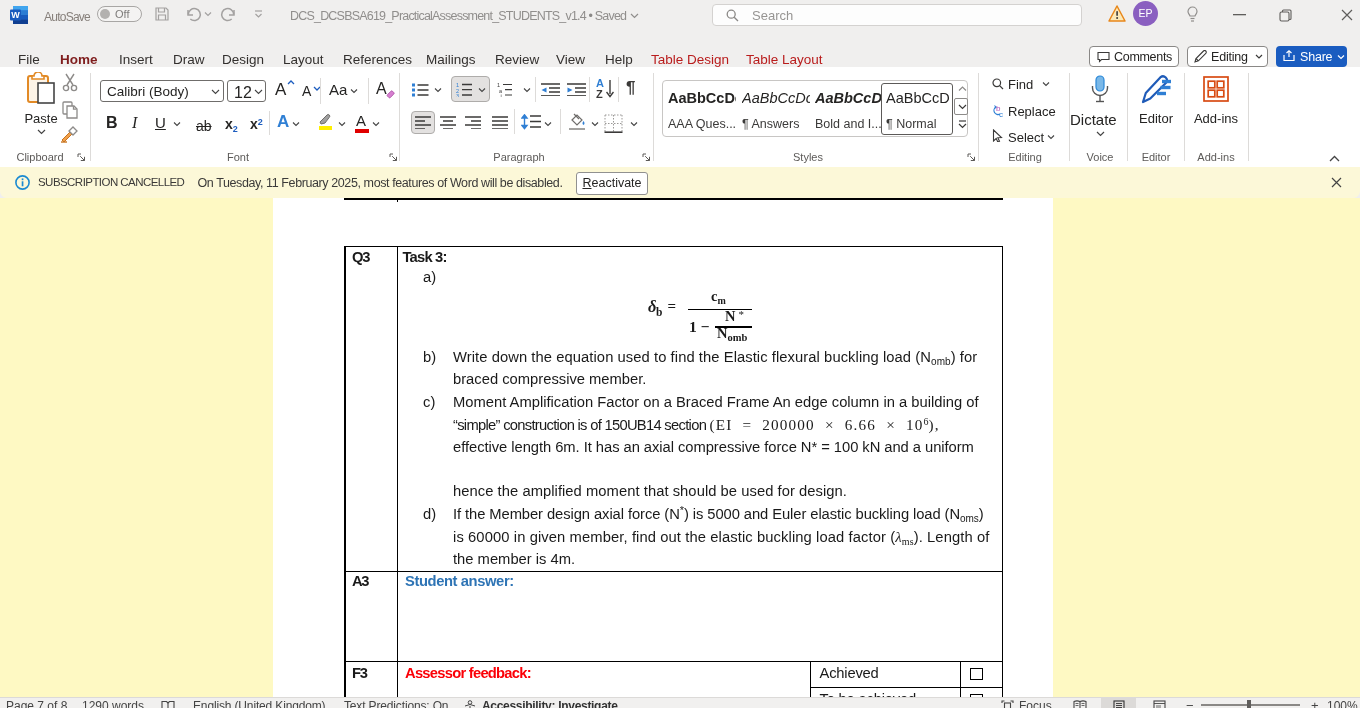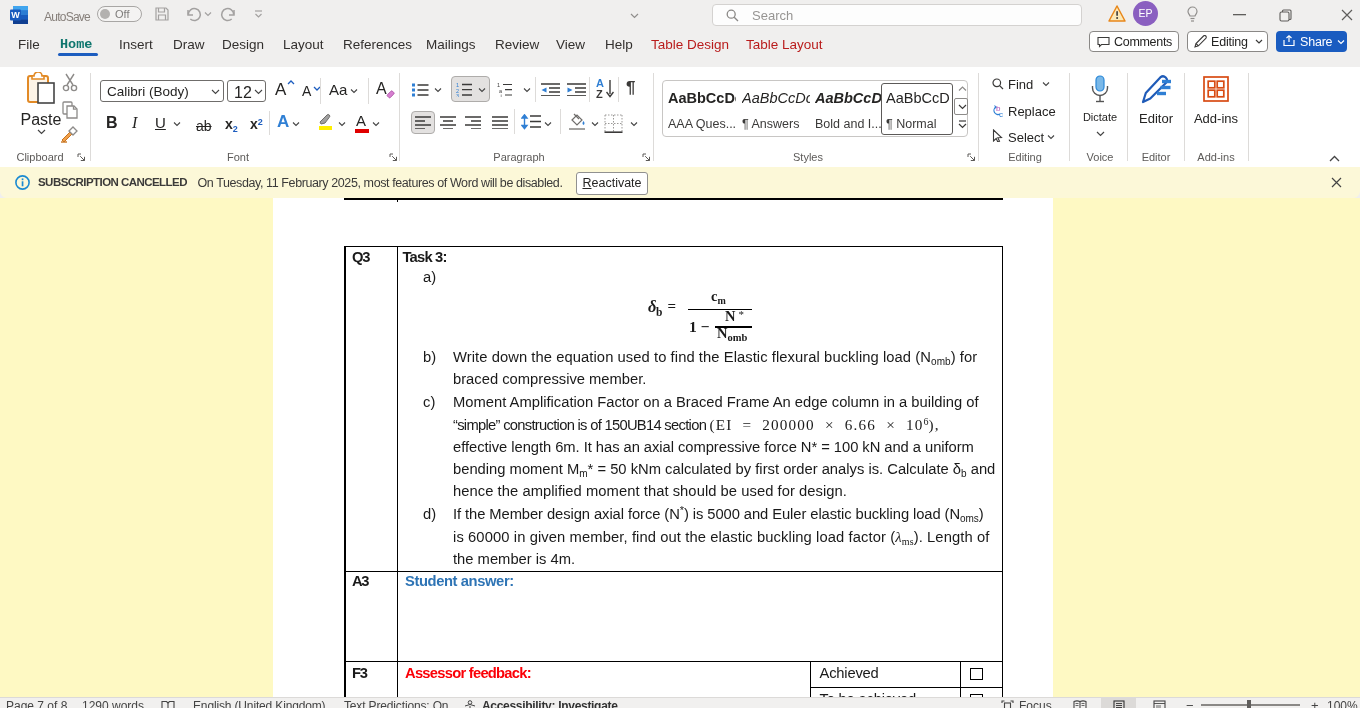--- a/index.html
+++ b/index.html
@@ -2,21 +2,21 @@
 <html><head>
 <meta charset="utf-8">
 <style>
 * { margin:0; padding:0; box-sizing:border-box; }
 html,body { width:1360px; height:708px; overflow:hidden; }
 body { font-family:"Liberation Sans", sans-serif; position:relative; background:#f0efee; }
 .abs { position:absolute; }
 
 
 #titlebar { left:0; top:0; width:1360px; height:36px; background:#f0efee; }
-#menubar  { left:0; top:28px; width:1360px; height:31px; background:#f0efee; }
+#menubar  { left:0; top:43px; width:1360px; height:31px; background:#f0efee; }
 #ribbon   { left:0; top:67px; width:1360px; height:100px; background:#ffffff; }
 #msgbar   { left:0; top:167px; width:1360px; height:31px; background:#fcf8d8; border-radius:0 0 7px 7px; }
 #canvas   { left:0; top:198px; width:1360px; height:499px; background:#fef9c3; overflow:hidden; }
 #page     { left:273px; top:0; width:780px; height:499px; background:#ffffff; }
 #statusbar{ left:0; top:697px; width:1360px; height:11px; background:#f1f0ef; border-top:1px solid #dcdad8; overflow:hidden; }
 
 .gray { color:#867f7a; }
 
 
 .tab { position:absolute; top:9px; font-size:13.5px; color:#33302e; }
@@ -69,20 +69,21 @@
 
   <svg class="abs" style="left:220px;top:6px" width="17" height="16" viewBox="0 0 17 16" fill="none" stroke="#a3a1a0" stroke-width="1.5">
     <path d="M14 4 v5 h-5"></path>
       <path d="M13.7 8.5 a6 6 0 1 0 -2 4.5"></path>
   </svg>
 
   <svg class="abs" style="left:254px;top:10px" width="9" height="8" viewBox="0 0 9 8" fill="none" stroke="#a3a1a0" stroke-width="1.2">
       <path d="M1 1 h7" stroke-dasharray="7"></path>
       <path d="M1.5 4 L4.5 7 L7.5 4"></path>
     </svg>
+  <div class="abs" style="left:290px;top:9px;font-size:12.5px;color:#908e8c;letter-spacing:-0.8px;">DCS_DCSBSA619_PracticalAssessment_STUDENTS_v1.4 <span style="color:#8a8886">•</span> Saved</div>
   <svg class="abs" style="left:630px;top:13px" width="9" height="6" viewBox="0 0 9 6" fill="none" stroke="#908e8c" stroke-width="1.2">
       <path d="M1 1 L4.5 4.5 L8 1"></path>
     </svg>
 
   <div class="abs" style="left:712px;top:4px;width:370px;height:22px;background:#fdfdfd;border:1px solid #d4d2d0;border-radius:4px;"></div>
   <svg class="abs" style="left:726px;top:9px" width="13" height="13" viewBox="0 0 13 13" fill="none" stroke="#8a8886" stroke-width="1.3">
       <circle cx="5.2" cy="5.2" r="4"></circle>
       <path d="M8.2 8.2 L12 12"></path>
     </svg>
   <div class="abs" style="left:752px;top:8px;font-size:13px;color:#979593;">Search</div>
@@ -107,21 +108,21 @@
   <svg class="abs" style="left:1279px;top:9px" width="13" height="13" viewBox="0 0 13 13" fill="none" stroke="#5f5d5b" stroke-width="1.1">
     <rect x="1" y="3" width="9" height="9" rx="1.5"></rect>
       <path d="M3.5 3 V2 a1 1 0 0 1 1 -1 H11 a1 1 0 0 1 1 1 V9.5 a1 1 0 0 1 -1 1 h-1"></path>
   </svg>
   <svg class="abs" style="left:1341px;top:9px" width="12" height="12" viewBox="0 0 12 12" stroke="#5f5d5b" stroke-width="1.2">
       <path d="M1 1 L11 11 M11 1 L1 11"></path>
     </svg>
 </div>
 <div class="abs" id="menubar">
   <div class="tab" style="left:18px;">File</div>
-  <div class="tab" style="left:60px;font-weight:bold;color:#0f766e;font-family:Liberation Mono, monospace;">Home</div>
+  <div class="tab" style="left:60px;font-weight:bold;color:#7f1d1d;">Home</div>
   <div class="abs" style="left:58px;top:25px;width:40px;height:2.6px;background:#1d5dbf;border-radius:2px;"></div>
   <div class="tab" style="left:119px;">Insert</div>
   <div class="tab" style="left:173px;">Draw</div>
   <div class="tab" style="left:222px;">Design</div>
   <div class="tab" style="left:283px;">Layout</div>
   <div class="tab" style="left:343px;">References</div>
   <div class="tab" style="left:426px;">Mailings</div>
   <div class="tab" style="left:495px;">Review</div>
   <div class="tab" style="left:556px;">View</div>
   <div class="tab" style="left:605px;">Help</div>
@@ -155,21 +156,21 @@
       <path d="M1 0.5 L4 3.5 L7 0.5"></path>
     </svg>
 </div>
 <div class="abs" id="ribbon">
 
   <svg class="abs" style="left:25px;top:5px" width="33" height="33" viewBox="0 0 33 33">
     <rect x="3" y="4" width="20" height="26" rx="2" fill="#fdf4e7" stroke="#e28a26" stroke-width="2"></rect>
     <path d="M9 4 a4 4 0 0 1 8 0 h2 v3 h-12 v-3 z" fill="#fff" stroke="#e28a26" stroke-width="1.6"></path>
     <rect x="13" y="11" width="16" height="20" fill="#fff" stroke="#444" stroke-width="1.6"></rect>
   </svg>
-  <div class="abs" style="left:15px;top:44px;width:52px;text-align:center;font-size:16px;color:#252423;">Paste</div>
+  <div class="abs" style="left:15px;top:44px;width:52px;text-align:center;font-size:13px;color:#252423;">Paste</div>
   <svg class="abs" style="left:37px;top:62px" width="9" height="6" viewBox="0 0 9 6" fill="none" stroke="#444" stroke-width="1.2">
       <path d="M1 1 L4.5 4.5 L8 1"></path>
     </svg>
 
   <svg class="abs" style="left:62px;top:6px" width="16" height="19" viewBox="0 0 16 19" fill="none" stroke="#8d8b89" stroke-width="1.4">
     <path d="M4 1 L11 12 M12 1 L5 12"></path>
       <circle cx="4" cy="15" r="2.6"></circle>
       <circle cx="12" cy="15" r="2.6"></circle>
   </svg>
 
@@ -425,21 +426,21 @@
     </svg>
   <div class="vsep" style="left:1069px;"></div>
   <div class="glabel" style="left:965px;">Editing</div>
 
   <svg class="abs" style="left:1089px;top:8px" width="22" height="28" viewBox="0 0 22 28">
     <rect x="7" y="1" width="8" height="15" rx="4" fill="#7ab8e8" stroke="#2b88d8" stroke-width="1.2"></rect>
     <path d="M3.5 11 v2 a7.5 7.5 0 0 0 15 0 v-2" fill="none" stroke="#555" stroke-width="1.4"></path>
     <path d="M11 21 v5" stroke="#555" stroke-width="1.4"></path>
       <path d="M7 26.5 h8" stroke="#555" stroke-width="1.4"></path>
   </svg>
-  <div class="abs" style="left:1070px;top:44px;width:60px;text-align:center;font-size:11px;color:#252423;">Dictate</div>
+  <div class="abs" style="left:1070px;top:44px;width:60px;font-size:15px;color:#252423;">Dictate</div>
   <svg class="abs" style="left:1096px;top:64px" width="9" height="6" viewBox="0 0 9 6" fill="none" stroke="#444" stroke-width="1.2">
       <path d="M1 1 L4.5 4.5 L8 1"></path>
     </svg>
   <div class="vsep" style="left:1127px;"></div>
   <div class="glabel" style="left:1040px;">Voice</div>
 
   <svg class="abs" style="left:1141px;top:7px" width="31" height="30" viewBox="0 0 31 30">
     <path d="M2 28 l2.8 -9 L19.5 3.2 a4 4 0 0 1 5.6 5.6 L9.3 24.5 z" fill="#fff" stroke="#1f5bb8" stroke-width="2.2" stroke-linejoin="round"></path>
     <path d="M21 7.5 h9" stroke="#2f7fd4" stroke-width="3.4"></path>
     <path d="M19.5 13.5 h10" stroke="#2f7fd4" stroke-width="3.4"></path>
@@ -463,21 +464,21 @@
   <svg class="abs" style="left:1329px;top:88px" width="11" height="7" viewBox="0 0 11 7" fill="none" stroke="#444" stroke-width="1.3">
       <path d="M1 6 L5.5 1.5 L10 6"></path>
     </svg>
 </div>
 <div class="abs" id="msgbar">
   <svg class="abs" style="left:15px;top:8px" width="15" height="15" viewBox="0 0 15 15" fill="none">
     <circle cx="7.5" cy="7.5" r="6.6" stroke="#1b8ad1" stroke-width="1.6"></circle>
     <rect x="6.7" y="6.3" width="1.7" height="5" fill="#1b8ad1"></rect>
     <rect x="6.7" y="3.4" width="1.7" height="1.8" fill="#1b8ad1"></rect>
   </svg>
-  <div class="abs" style="left:38px;top:9px;font-size:11.5px;font-weight:bold;color:#3b3a39;letter-spacing:-0.55px;">SUBSCRIPTION CANCELLED</div>
+  <div class="abs" style="left:38px;top:9px;font-size:11.5px;font-weight:normal;color:#3b3a39;letter-spacing:-0.55px;">SUBSCRIPTION CANCELLED</div>
   <div class="abs" style="left:197.5px;top:8.5px;font-size:12.5px;color:#3b3a39;letter-spacing:-0.4px;">On Tuesday, 11 February 2025, most features of Word will be disabled.</div>
   <div class="abs" style="left:576px;top:5px;width:72px;height:23px;background:#fff;border:1px solid #919190;border-radius:3px;font-size:12.5px;color:#252423;text-align:center;line-height:21px;"><span style="text-decoration:underline;">R</span>eactivate</div>
   <svg class="abs" style="left:1331px;top:10px" width="11" height="11" viewBox="0 0 11 11" stroke="#444" stroke-width="1.2">
       <path d="M1 1 L10 10 M10 1 L1 10"></path>
     </svg>
 </div>
 <div class="abs" id="canvas">
   <div class="abs" id="page"></div>
 
   <div class="tline" style="left:344px;top:0px;width:659px;height:1.5px;"></div>
@@ -509,21 +510,20 @@
   <div class="doctext serif" style="left:717px;top:127.3px;font-size:14.5px;font-weight:bold;">N<span style="font-size:10.5px;position:relative;top:3px;">omb</span></div>
 
   <div class="doctext" style="left:423px;top:150.6px;">b)</div>
   <div class="doctext" style="left:453px;top:150.6px;letter-spacing:0.07px;">Write down the equation used to find the Elastic flexural buckling load (N<span style="font-size:10px;position:relative;top:3px;">omb</span>) for</div>
   <div class="doctext" style="left:453px;top:173px;">braced compressive member.</div>
 
   <div class="doctext" style="left:423px;top:195.7px;">c)</div>
   <div class="doctext" style="left:453px;top:195.7px;">Moment Amplification Factor on a Braced Frame An edge column in a building of</div>
   <div class="doctext" style="left:453px;top:218.1px;"><span id="pfx" style="letter-spacing:-0.71px;">“simple” construction is of 150UB14 section&nbsp;</span><span class="serif" id="mathEI" style="font-size:15.2px;word-spacing:5.2px;letter-spacing:1.15px;">(EI = 200000 × 6.66 × 10<span style="font-size:10px;position:relative;top:-5.5px;letter-spacing:0;">6</span>)<span style="letter-spacing:0">,</span></span></div>
   <div class="doctext" style="left:453px;top:240.5px;letter-spacing:-0.05px;">effective length 6m. It has an axial compressive force N* = 100 kN and a uniform</div>
-  <div class="doctext" style="left:453px;top:262.9px;">bending moment M<span style="font-size:10px;position:relative;top:3px;">m</span>* = 50 kNm calculated by first order analys is. Calculate δ<span style="font-size:10px;position:relative;top:3px;">b</span> and</div>
   <div class="doctext" style="left:453px;top:285.3px;letter-spacing:0.05px;">hence the amplified moment that should be used for design.</div>
 
   <div class="doctext" style="left:423px;top:308.4px;">d)</div>
   <div class="doctext" style="left:453px;top:308.4px;letter-spacing:-0.08px;">If the Member design axial force (N<span style="font-size:11px;position:relative;top:-5px;">*</span>) is 5000 and Euler elastic buckling load (N<span style="font-size:10px;position:relative;top:3px;">oms</span>)</div>
   <div class="doctext" style="left:453px;top:330.8px;letter-spacing:0.1px;">is 60000 in given member, find out the elastic buckling load factor (<span class="serif" style="font-style:italic;">λ</span><span class="serif" style="font-size:10px;position:relative;top:3px;">ms</span>). Length of</div>
   <div class="doctext" style="left:453px;top:353.2px;">the member is 4m.</div>
 
   <div class="doctext" style="left:352px;top:375.3px;font-weight:bold;letter-spacing:-1.3px;">A3</div>
   <div class="doctext" style="left:405px;top:375.1px;font-weight:bold;color:#2e74b5;letter-spacing:-0.4px;">Student answer:</div>
 

